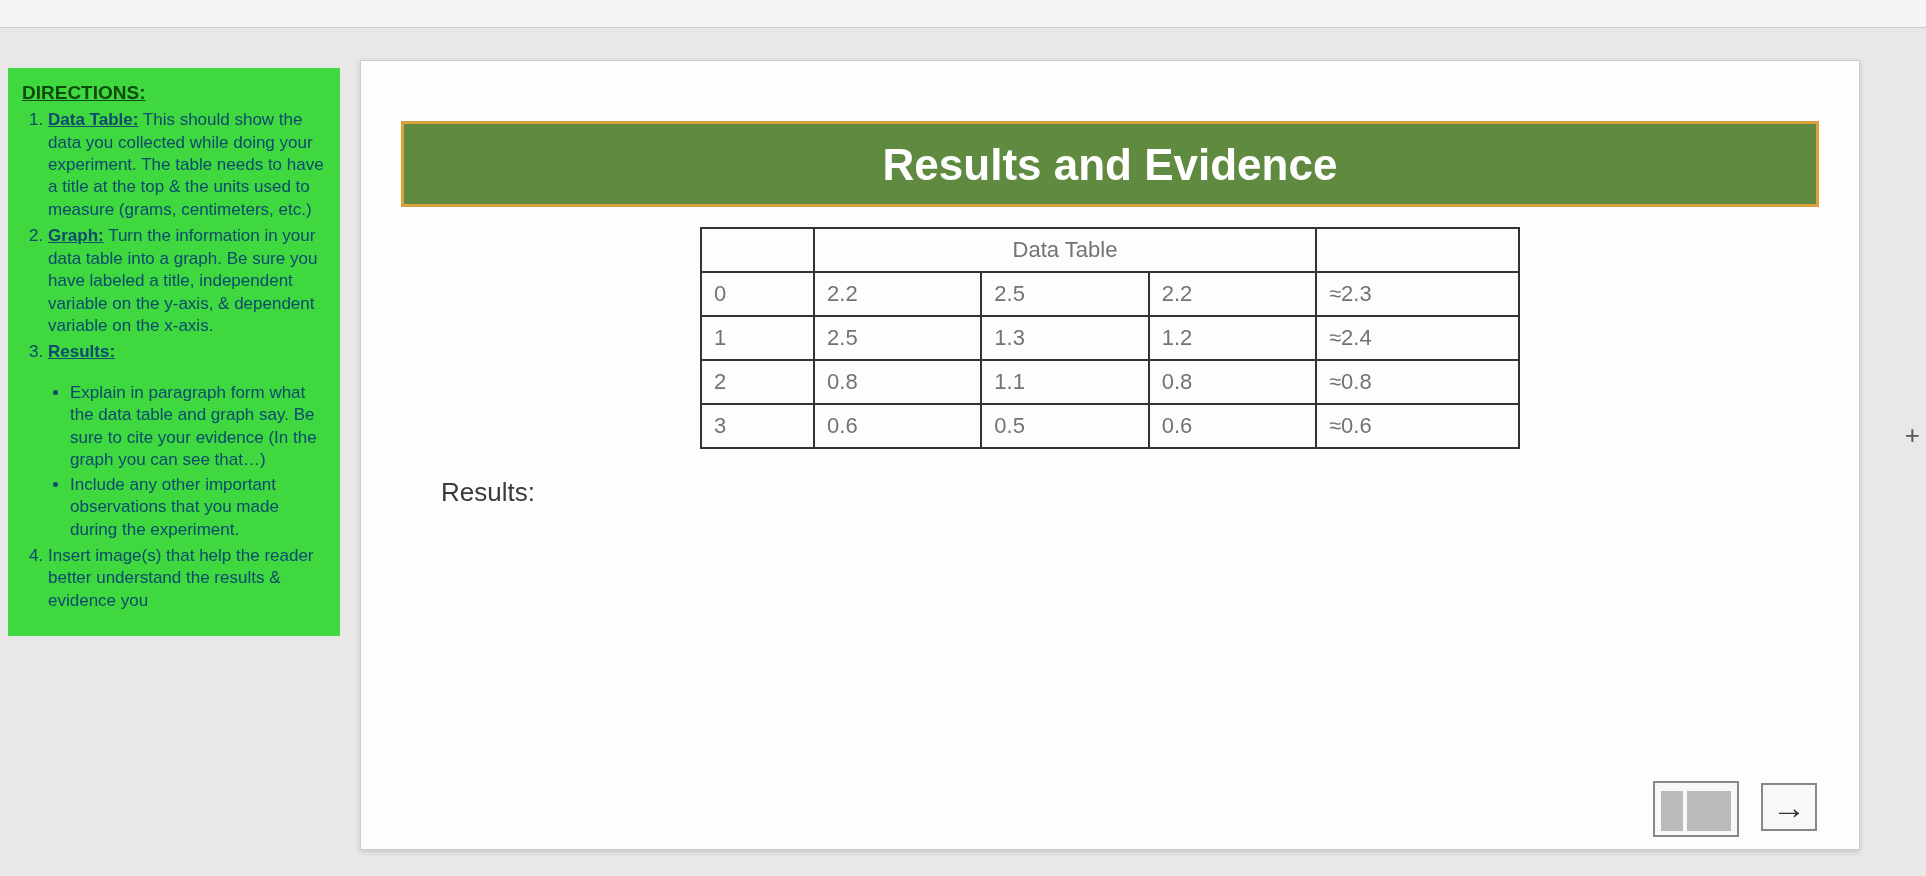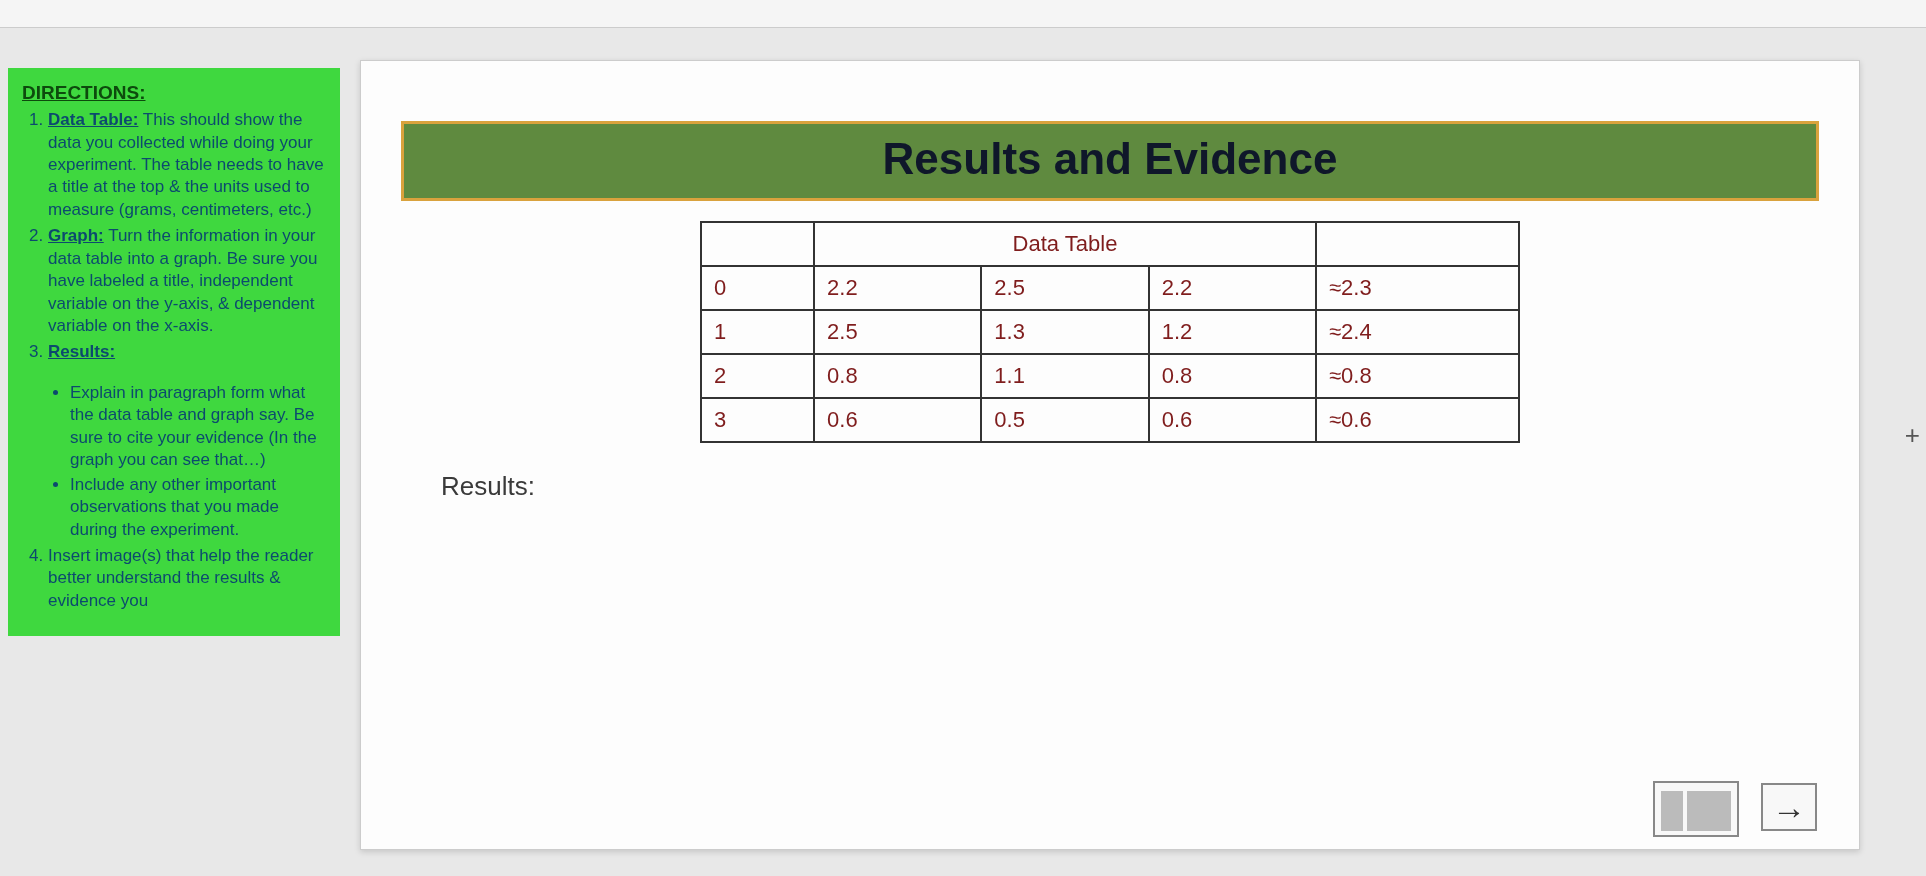--- a/index.html
+++ b/index.html
@@ -65,34 +65,34 @@
     width: 1500px;
     height: 790px;
     background: #fdfdfd;
     border: 1px solid #ccc;
     box-shadow: 0 2px 6px rgba(0,0,0,0.15);
     padding: 30px 40px;
   }
   .slide-title-bar {
     background: #5f8a3f;
     border: 3px solid #d9a23d;
-    color: #0f172a;
+    color: #ffffff;
     font-size: 44px;
     font-weight: bold;
     text-align: center;
-    padding: 10px 0 14px 0;
+    padding: 16px 0 14px 0;
     margin: 30px 0 20px 0;
     font-family: Arial, sans-serif;
   }
   .data-table {
     border-collapse: collapse;
     margin: 0 auto;
     width: 820px;
     font-size: 22px;
-    color: #7f1d1d;
+    color: #737373;
   }
   .data-table td, .data-table th {
     border: 2px solid #333;
     padding: 8px 12px;
     text-align: left;
     font-weight: normal;
   }
   .data-table .title-row td {
     text-align: left;
   }

